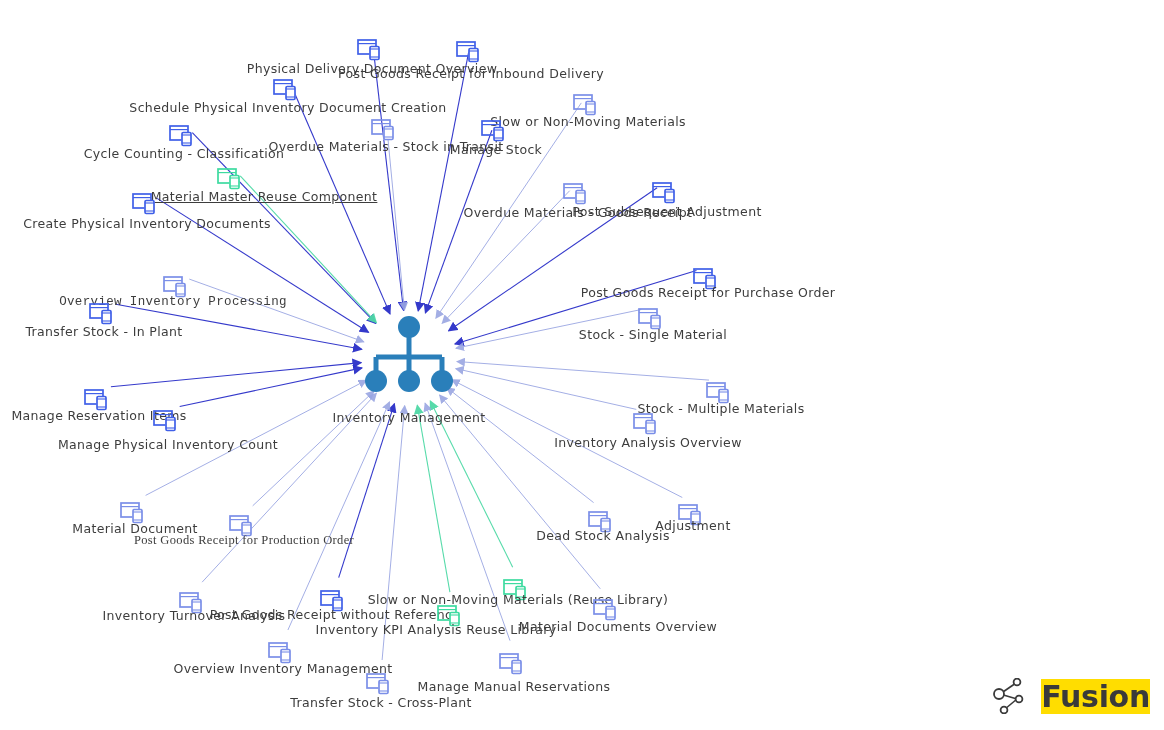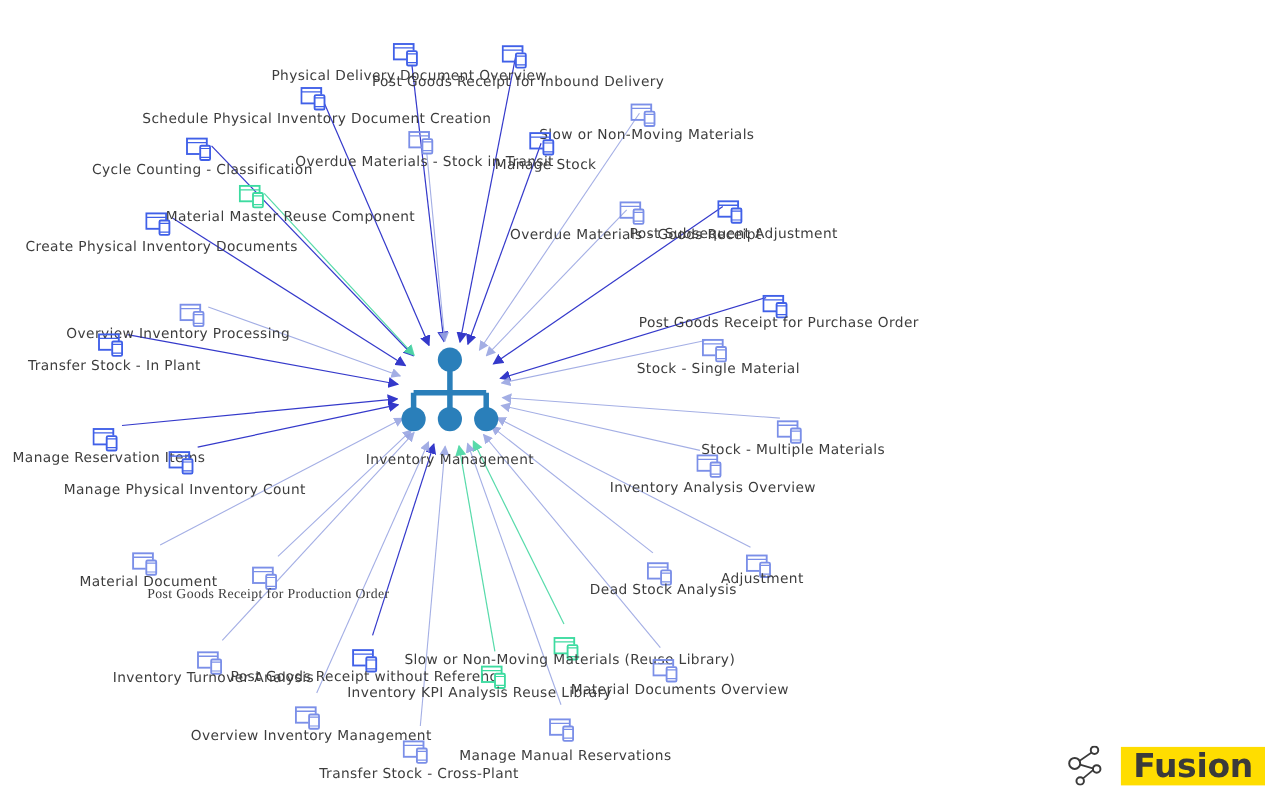--- a/index.html
+++ b/index.html
@@ -20,21 +20,21 @@
   .center-node{position:absolute;transform:translate(-50%,-50%);}
   .center-label{
     position:absolute;top:52px;left:50%;transform:translateX(-50%);
     white-space:nowrap;font-size:12.5px;letter-spacing:.35px;color:#3d3d3d;
   }
   .brand{
     position:absolute;right:14px;bottom:16px;display:flex;align-items:center;gap:10px;
   }
   .brand-mark{width:40px;height:36px;}
   .brand-text{font-size:30px;font-weight:bold;letter-spacing:-.3px;display:flex;align-items:center;}
-  .brand-fusion{background:#FFDD00;color:#3a3a3a;padding:0 11px;}
+  .brand-fusion{background:#FFDD00;color:#3a3a3a;padding:0 0;}
   .brand-graph{color:#5a5a5a;padding-left:3px;}
 </style>
 </head>
 <body>
 
 <div id="canvas">
 
   <svg class="edge-layer" id="edge-layer">
     <defs>
       <marker id="ah-dark" markerWidth="9" markerHeight="9" refX="8" refY="4.5" orient="auto">
@@ -166,21 +166,21 @@
       <div class="node" style="left: 232px; top: 167px;">
         <div class="node-icon"><svg viewBox="0 0 30 24" width="30" height="24">
             <rect x="1" y="2" width="18" height="14" fill="none" stroke="#3ddba0" stroke-width="1.7"></rect>
             <line x1="1" y1="5.6" x2="19" y2="5.6" stroke="#3ddba0" stroke-width="1.2"></line>
             <rect x="12.5" y="8" width="10" height="14" fill="#ffffff"></rect>
             <rect x="13" y="8.5" width="9" height="13" rx="1.2" fill="none" stroke="#3ddba0" stroke-width="1.7"></rect>
             <line x1="13" y1="11" x2="22" y2="11" stroke="#3ddba0" stroke-width="1.1"></line>
             <line x1="13" y1="19" x2="22" y2="19" stroke="#3ddba0" stroke-width="1.1"></line>
           </svg></div>
       </div>
-      <div class="node-label" style="position: absolute; left: 264px; top: 189px; transform: translate(-50%, 0px);">Material Master Reuse Component</div>
+      <div class="node-label" style="position: absolute; left: 264px; top: 189px; transform: translate(-50%, 0px); text-decoration: underline;">Material Master Reuse Component</div>
       <div class="node" style="left: 578px; top: 182px;">
         <div class="node-icon"><svg viewBox="0 0 30 24" width="30" height="24">
             <rect x="1" y="2" width="18" height="14" fill="none" stroke="#7b8fe8" stroke-width="1.7"></rect>
             <line x1="1" y1="5.6" x2="19" y2="5.6" stroke="#7b8fe8" stroke-width="1.2"></line>
             <rect x="12.5" y="8" width="10" height="14" fill="#ffffff"></rect>
             <rect x="13" y="8.5" width="9" height="13" rx="1.2" fill="none" stroke="#7b8fe8" stroke-width="1.7"></rect>
             <line x1="13" y1="11" x2="22" y2="11" stroke="#7b8fe8" stroke-width="1.1"></line>
             <line x1="13" y1="19" x2="22" y2="19" stroke="#7b8fe8" stroke-width="1.1"></line>
           </svg></div>
       </div>
@@ -221,21 +221,21 @@
       <div class="node" style="left: 178px; top: 275px;">
         <div class="node-icon"><svg viewBox="0 0 30 24" width="30" height="24">
             <rect x="1" y="2" width="18" height="14" fill="none" stroke="#7b8fe8" stroke-width="1.7"></rect>
             <line x1="1" y1="5.6" x2="19" y2="5.6" stroke="#7b8fe8" stroke-width="1.2"></line>
             <rect x="12.5" y="8" width="10" height="14" fill="#ffffff"></rect>
             <rect x="13" y="8.5" width="9" height="13" rx="1.2" fill="none" stroke="#7b8fe8" stroke-width="1.7"></rect>
             <line x1="13" y1="11" x2="22" y2="11" stroke="#7b8fe8" stroke-width="1.1"></line>
             <line x1="13" y1="19" x2="22" y2="19" stroke="#7b8fe8" stroke-width="1.1"></line>
           </svg></div>
       </div>
-      <div class="node-label" style="position: absolute; left: 162px; top: 295px; transform: translate(-50%, 0px);">Overview Inventory Processing</div>
+      <div class="node-label" style="position: absolute; left: 173px; top: 295px; transform: translate(-50%, 0px); font-family: Liberation Mono, monospace;">Overview Inventory Processing</div>
       <div class="node" style="left: 653px; top: 307px;">
         <div class="node-icon"><svg viewBox="0 0 30 24" width="30" height="24">
             <rect x="1" y="2" width="18" height="14" fill="none" stroke="#7b8fe8" stroke-width="1.7"></rect>
             <line x1="1" y1="5.6" x2="19" y2="5.6" stroke="#7b8fe8" stroke-width="1.2"></line>
             <rect x="12.5" y="8" width="10" height="14" fill="#ffffff"></rect>
             <rect x="13" y="8.5" width="9" height="13" rx="1.2" fill="none" stroke="#7b8fe8" stroke-width="1.7"></rect>
             <line x1="13" y1="11" x2="22" y2="11" stroke="#7b8fe8" stroke-width="1.1"></line>
             <line x1="13" y1="19" x2="22" y2="19" stroke="#7b8fe8" stroke-width="1.1"></line>
           </svg></div>
       </div>

